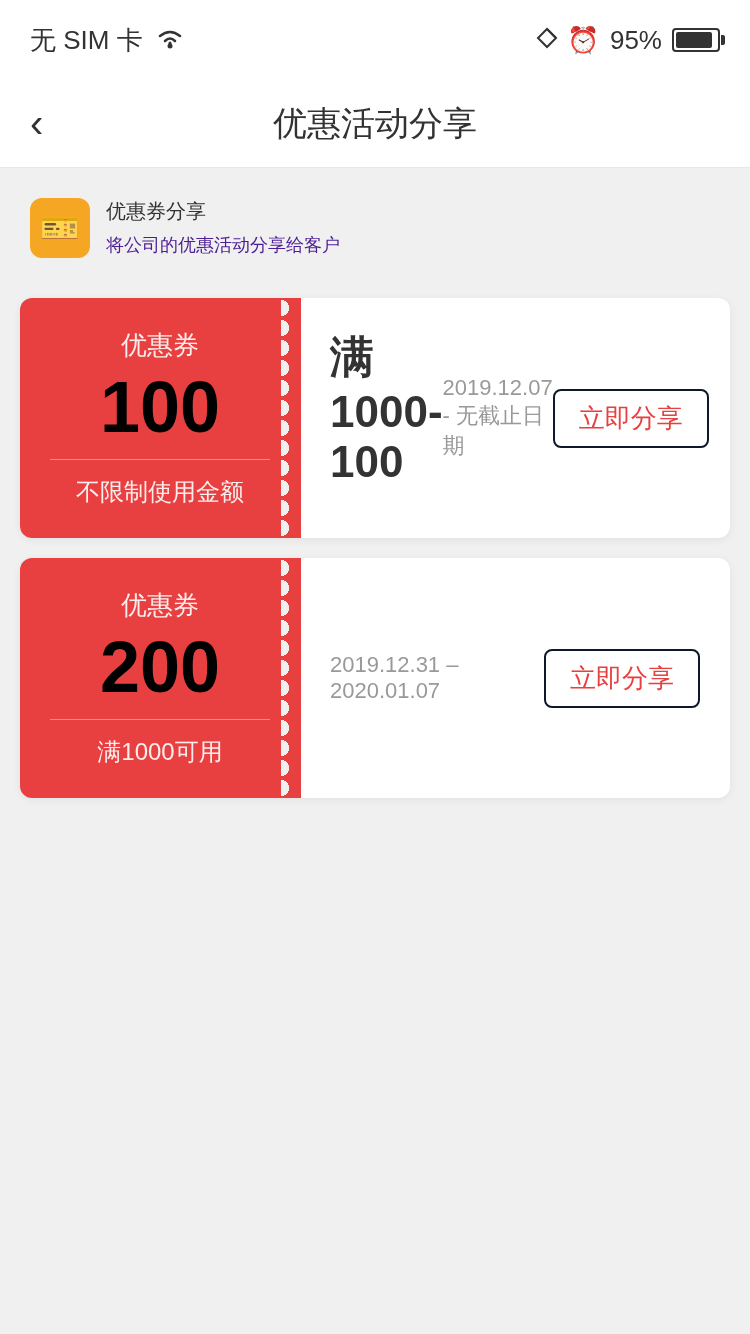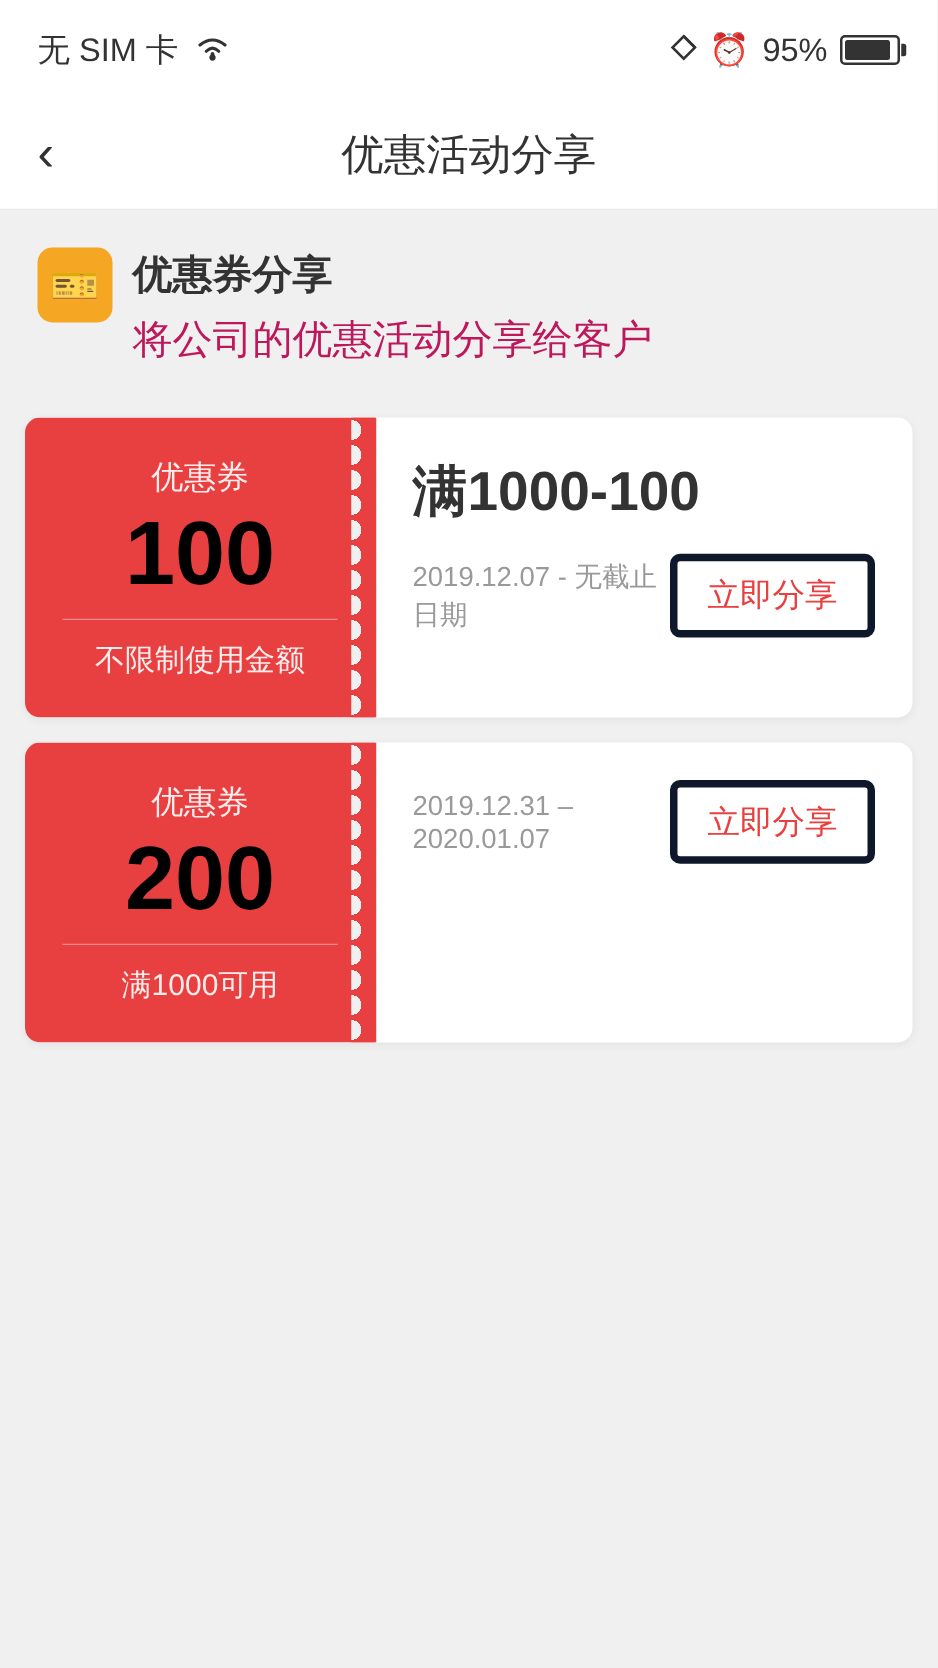--- a/index.html
+++ b/index.html
@@ -114,28 +114,28 @@
       justify-content: center;
       font-size: 32px;
       flex-shrink: 0;
     }
     .section-text-group {
       display: flex;
       flex-direction: column;
       justify-content: center;
     }
     .section-title {
-      font-size: 32px;
-      font-weight: 700;
+      font-size: 20px;
+      font-weight: 400;
       color: #333;
       margin-bottom: 8px;
     }
     .section-subtitle {
-      font-size: 32px;
-      color: #be185d;
+      font-size: 18px;
+      color: #4c1d95;
     }
 
     
     .coupon-list {
       padding: 20px 0;
       background: #f0f0f0;
     }
 
     
     .coupon-card {
@@ -215,40 +215,40 @@
       font-size: 24px;
       color: rgba(255,255,255,0.9);
       text-align: center;
     }
 
     
     .coupon-right {
       flex: 1;
       padding: 30px 30px;
       display: flex;
-      flex-direction: column;
-      justify-content: flex-start;
+      flex-direction: row;
+      justify-content: flex-end;
     }
     .coupon-name {
       font-size: 44px;
       font-weight: 700;
       color: #333;
       margin-bottom: 20px;
     }
     .coupon-meta {
       display: flex;
       align-items: center;
       justify-content: space-between;
     }
     .coupon-date {
       font-size: 22px;
       color: #999;
     }
     .share-btn {
-      border: 6px solid #0f172a;
+      border: 2px solid #0f172a;
       color: #e84040;
       background: #fff;
       border-radius: 8px;
       padding: 10px 24px;
       font-size: 26px;
       cursor: pointer;
       white-space: nowrap;
     }
 
     

